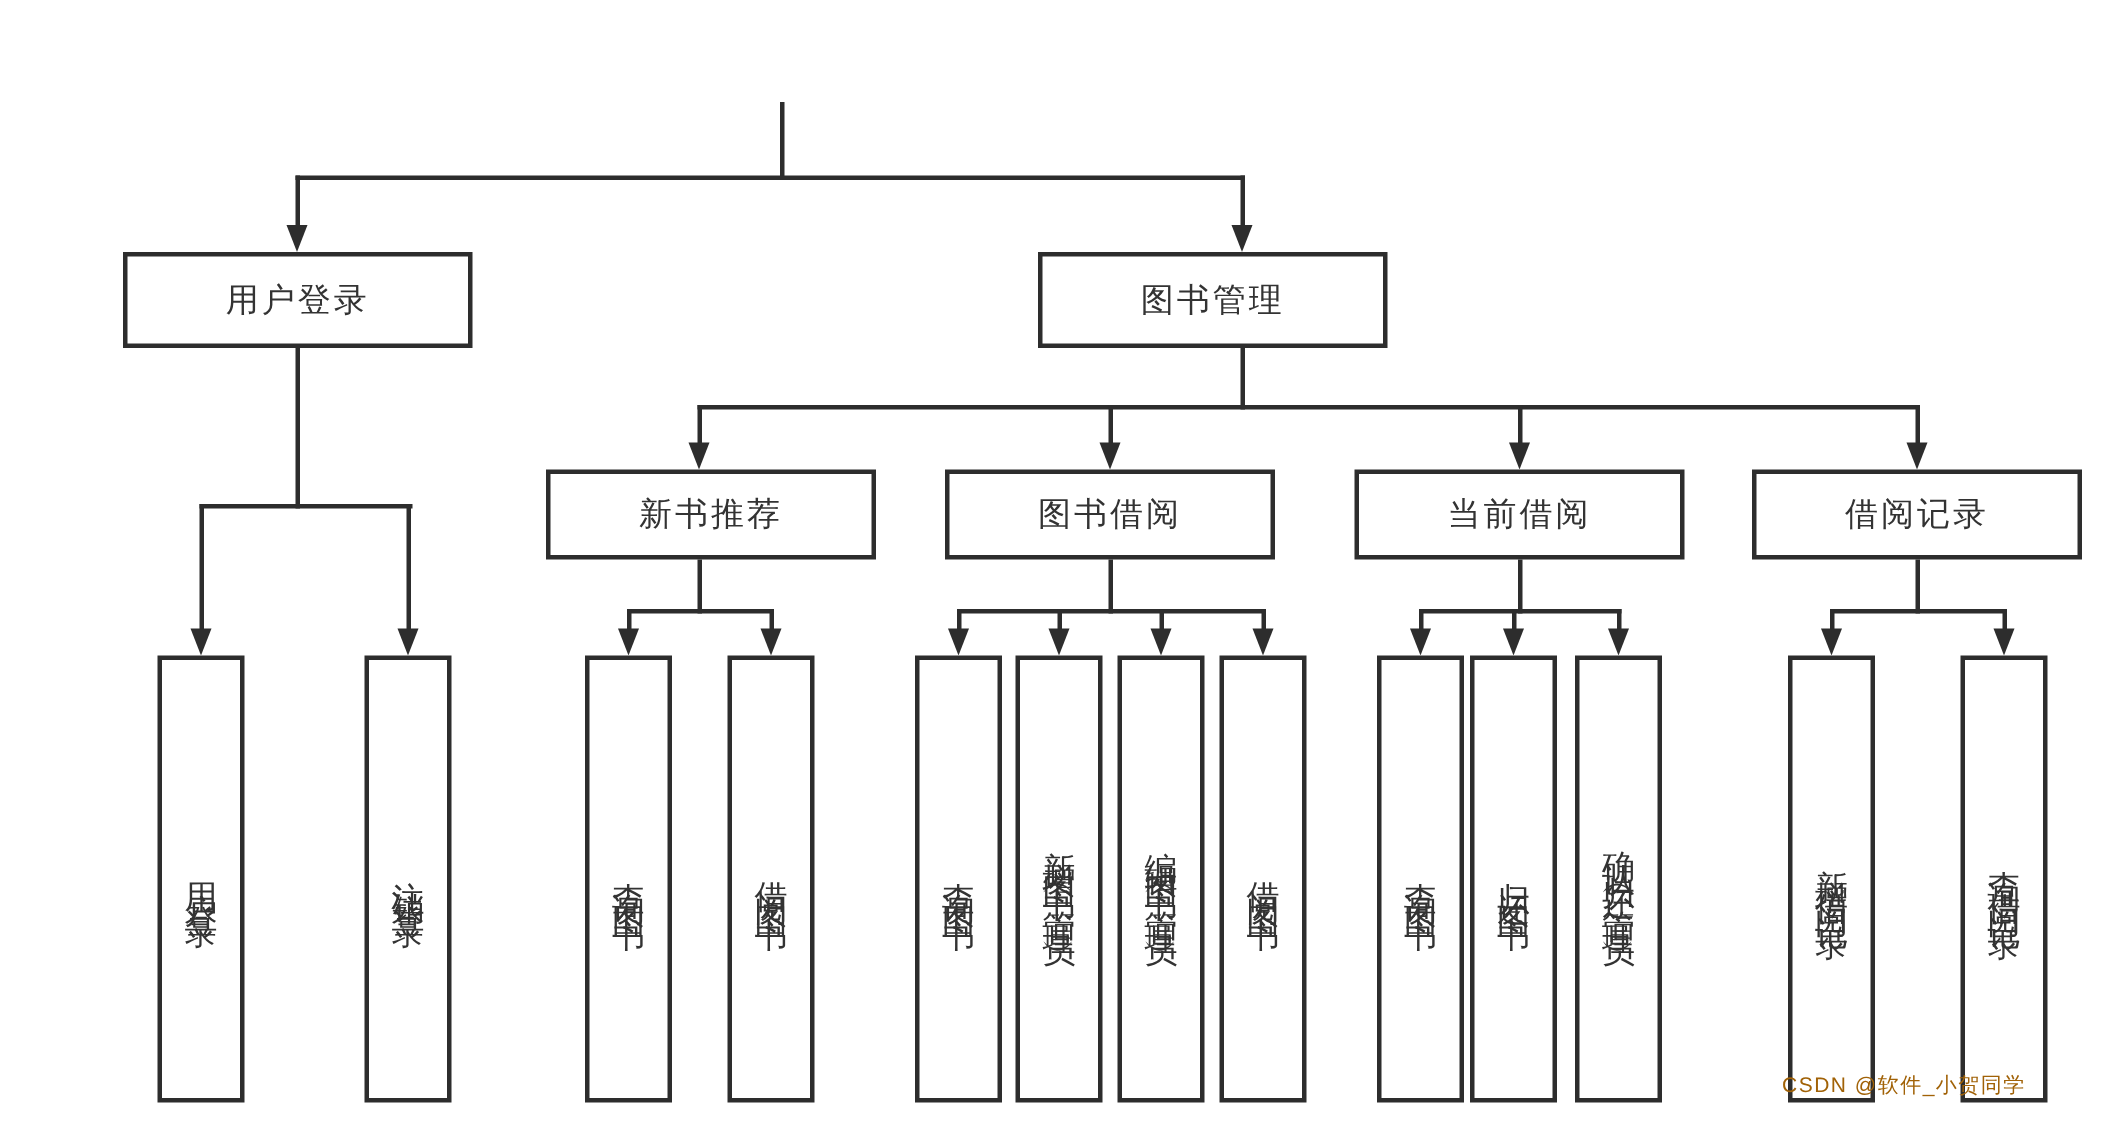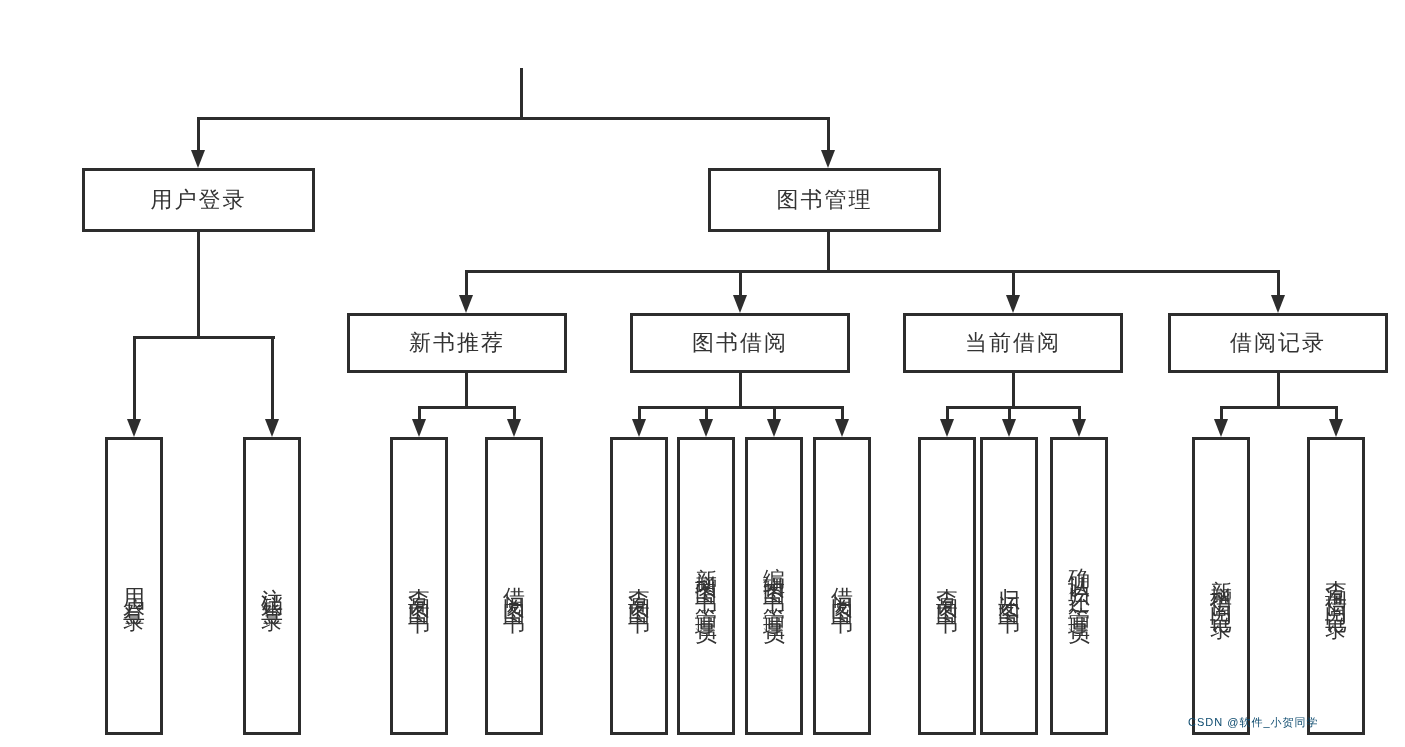--- a/index.html
+++ b/index.html
@@ -19,41 +19,41 @@
   .line{position:absolute;background:#2d2d2d;}
   .arrow{
     position:absolute;width:0;height:0;
     border-left:7px solid transparent;border-right:7px solid transparent;
     border-top:18px solid #2d2d2d;
   }
   .leaf{top:437px;width:58px;height:298px;}
   .hdr{top:313px;width:220px;height:60px;}
   .lvl2{top:168px;width:233px;height:64px;}
   #watermark{
-    position:absolute;left:1188px;top:715px;font-size:11px;color:#0c4a6e;
+    position:absolute;left:1188px;top:715px;font-size:14px;color:#a16207;
     white-space:nowrap;z-index:5;letter-spacing:1px;
   }
 </style>
 </head>
 <body>
 
 <div id="canvas">
 
 
   <div class="line" style="left:520px;top:68px;width:3px;height:52px;"></div>
   <div class="line" style="left:197px;top:117px;width:633px;height:3px;"></div>
   <div class="line" style="left:197px;top:117px;width:3px;height:35px;"></div>
   <div class="arrow" style="left:191px;top:150px;"></div>
   <div class="line" style="left:827px;top:117px;width:3px;height:35px;"></div>
   <div class="arrow" style="left:821px;top:150px;"></div>
 
   <div class="box lvl2" style="left:82px;">
     <span class="hlabel">用户登录</span>
   </div>
-  <div class="box lvl2" style="left:708px;justify-content:center;">
+  <div class="box lvl2" style="left:692px;justify-content:center;">
     <span class="hlabel">图书管理</span>
   </div>
 
   <div class="line" style="left:197px;top:232px;width:3px;height:107px;"></div>
   <div class="line" style="left:133px;top:336px;width:142px;height:3px;"></div>
   <div class="line" style="left:133px;top:336px;width:3px;height:85px;"></div>
   <div class="arrow" style="left:127px;top:419px;"></div>
   <div class="line" style="left:271px;top:336px;width:3px;height:85px;"></div>
   <div class="arrow" style="left:265px;top:419px;"></div>
 
@@ -61,21 +61,21 @@
   <div class="line" style="left:465px;top:270px;width:815px;height:3px;"></div>
   <div class="line" style="left:465px;top:270px;width:3px;height:29px;"></div>
   <div class="arrow" style="left:459px;top:295px;"></div>
   <div class="line" style="left:739px;top:270px;width:3px;height:29px;"></div>
   <div class="arrow" style="left:733px;top:295px;"></div>
   <div class="line" style="left:1012px;top:270px;width:3px;height:29px;"></div>
   <div class="arrow" style="left:1006px;top:295px;"></div>
   <div class="line" style="left:1277px;top:270px;width:3px;height:29px;"></div>
   <div class="arrow" style="left:1271px;top:295px;"></div>
 
-  <div class="box hdr" style="left:347px;">
+  <div class="box hdr" style="left:364px;">
     <span class="hlabel">新书推荐</span>
   </div>
   <div class="box hdr" style="left:903px;">
     <span class="hlabel">当前借阅</span>
   </div>
   <div class="box hdr" style="left:630px;">
     <span class="hlabel">图书借阅</span>
   </div>
   <div class="box hdr" style="left:1168px;">
     <span class="hlabel">借阅记录</span>

